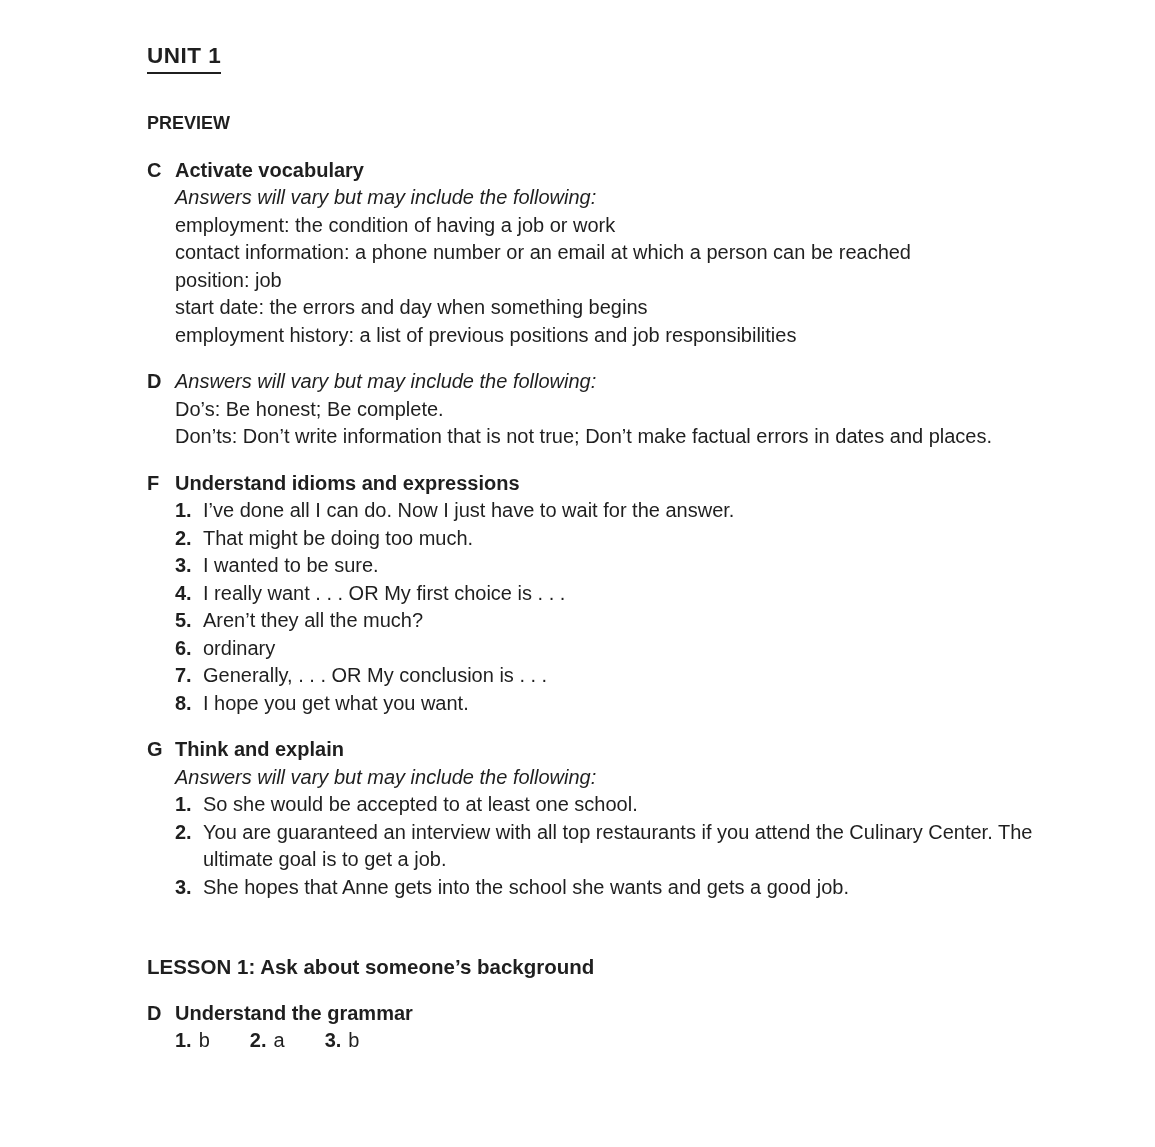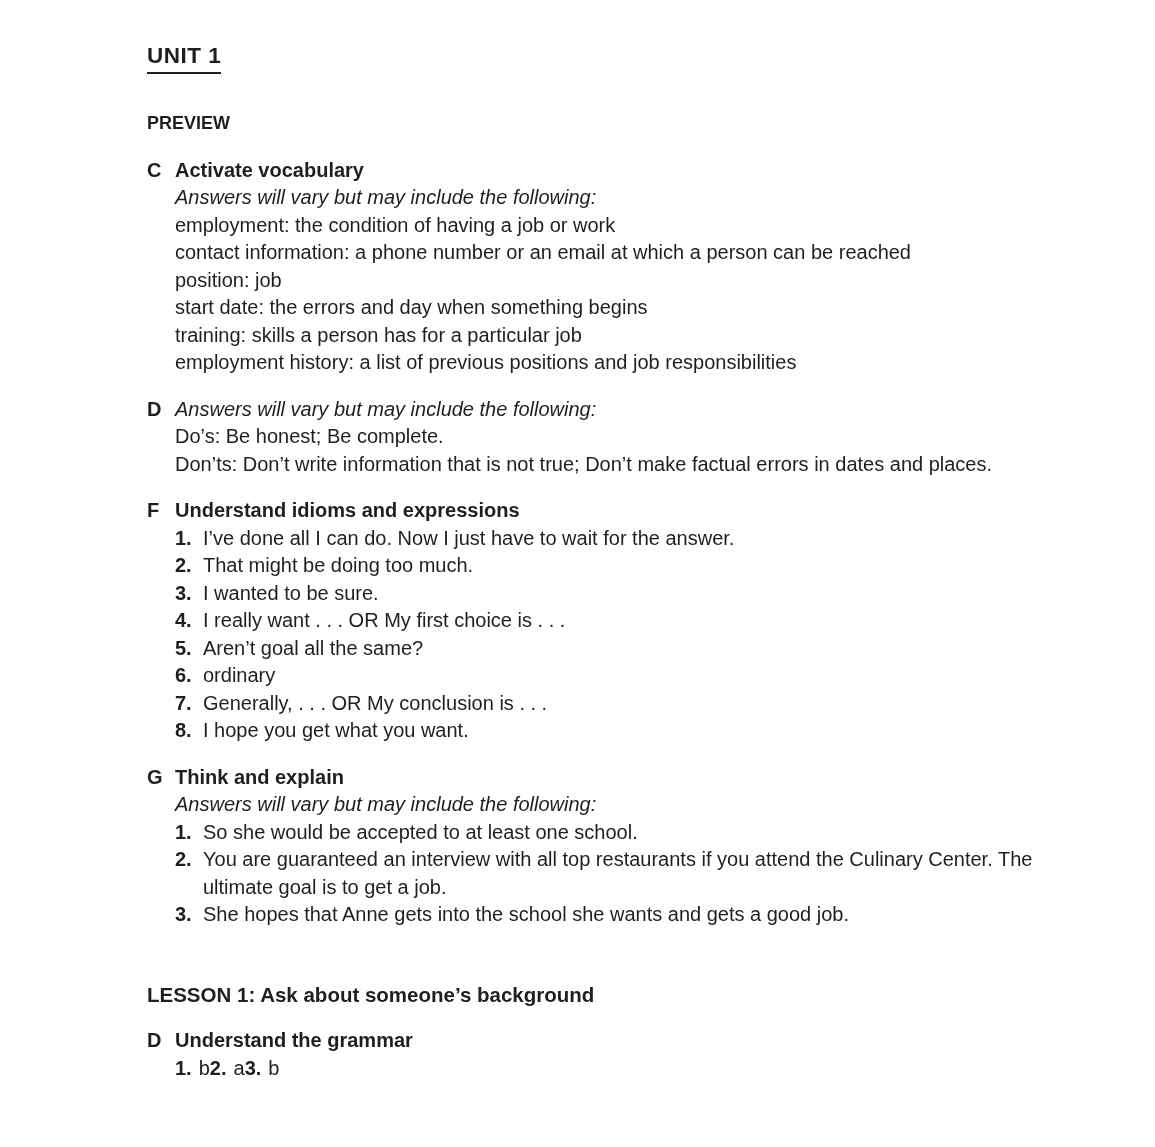--- a/index.html
+++ b/index.html
@@ -41,21 +41,21 @@
   .item { display: flex; }
   .item-num { flex: 0 0 28px; font-weight: bold; }
   .item-text { flex: 1; }
 
   .lesson-title {
     font-weight: bold;
     font-size: 20.5px;
     margin-top: 52px;
   }
 
-  .answers-row { display: flex; }
+  .answers-row { display: flex; gap: 40px; }
   .ans-pair .ans-num { font-weight: bold; margin-right: 7px; }
 </style>
 </head>
 <body>
 
 <div class="page">
 
   <div class="unit-title">
     <span class="underlined">UNIT 1</span>
   </div>
@@ -64,21 +64,20 @@
 
   <div class="sec">
     <div class="sec-letter">C</div>
     <div class="sec-content">
       <div class="sec-title">Activate vocabulary</div>
       <div class="note">Answers will vary but may include the following:</div>
       <div class="line">employment: the condition of having a job or work</div>
       <div class="line">contact information: a phone number or an email at which a person can be reached</div>
       <div class="line">position: job</div>
       <div class="line">start date: the errors and day when something begins</div>
-      <div class="line">training: skills a person has for a particular job</div>
       <div class="line">employment history: a list of previous positions and job responsibilities</div>
     </div>
   </div>
 
   <div class="sec">
     <div class="sec-letter">D</div>
     <div class="sec-content">
       <div class="note">Answers will vary but may include the following:</div>
       <div class="line">Do’s: Be honest; Be complete.</div>
       <div class="line">Don’ts: Don’t write information that is not true; Don’t make factual errors in dates and places.</div>
@@ -100,21 +99,21 @@
       <div class="item">
         <span class="item-num">3.</span>
         <span class="item-text">I wanted to be sure.</span>
       </div>
       <div class="item">
         <span class="item-num">4.</span>
         <span class="item-text">I really want . . . OR My first choice is . . .</span>
       </div>
       <div class="item">
         <span class="item-num">5.</span>
-        <span class="item-text">Aren’t goal all the same?</span>
+        <span class="item-text">Aren’t they all the much?</span>
       </div>
       <div class="item">
         <span class="item-num">6.</span>
         <span class="item-text">ordinary</span>
       </div>
       <div class="item">
         <span class="item-num">7.</span>
         <span class="item-text">Generally, . . . OR My conclusion is . . .</span>
       </div>
       <div class="item">

